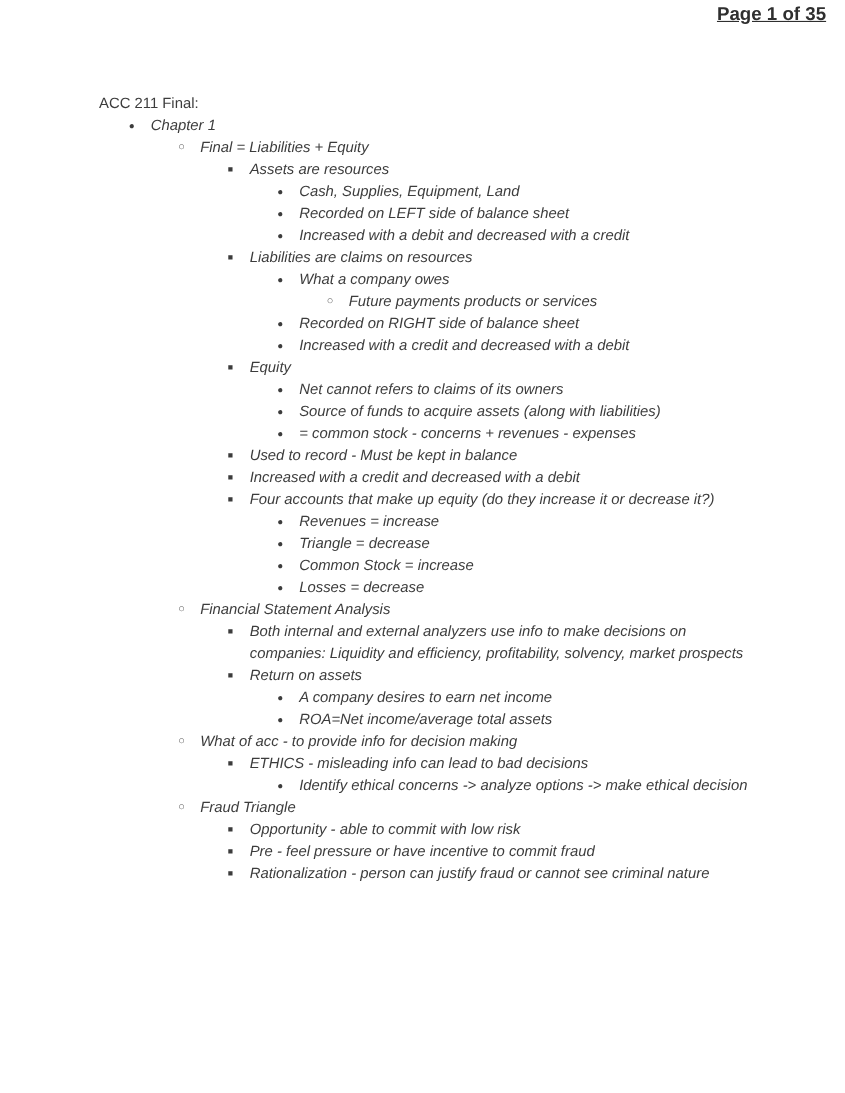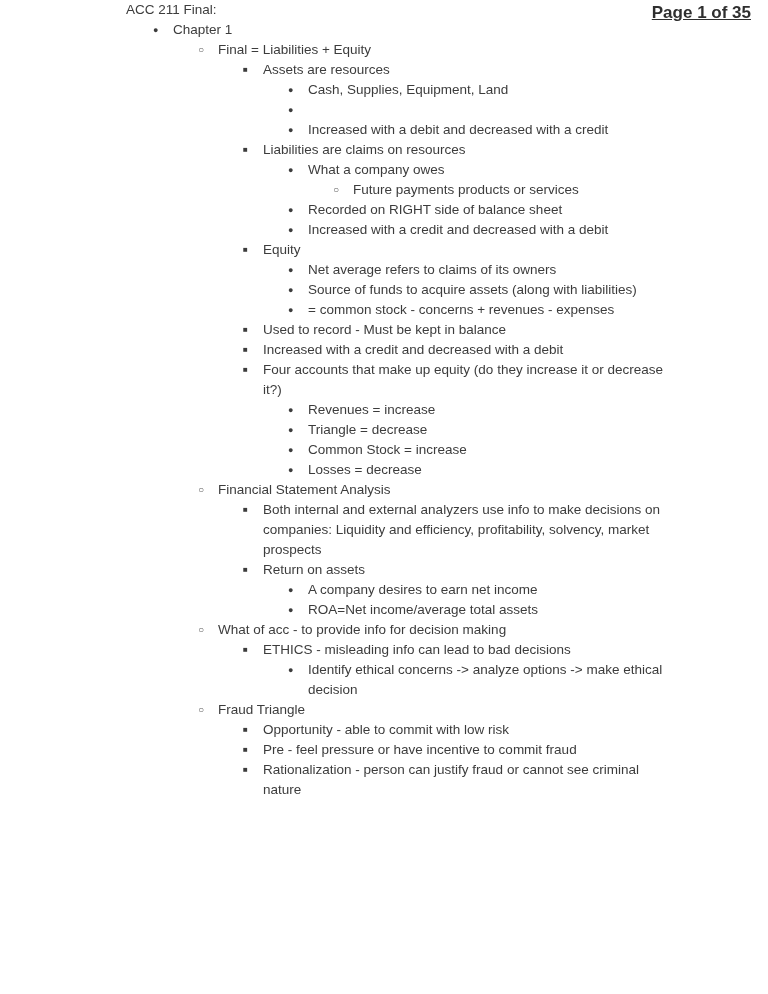--- a/index.html
+++ b/index.html
@@ -19,42 +19,43 @@
   .page-header {
     position: absolute;
     top: 3px;
     right: 17px;
     font-size: 17px;
     font-weight: bold;
     color: #2f2f2f;
     text-decoration: underline;
   }
   .doc {
+    padding-top: 84px;
     font-size: 13.5px;
     line-height: 20px;
-    margin-left: 36px;
   }
   .doc-title {
     padding-left: 90px;
   }
   .row {
     display: flex;
     margin-right: 88px;
   }
   .bullet {
     flex: none;
     width: 20px;
     line-height: 20px;
     color: #3c3c3c;
   }
   .b-disc   { font-size: 9px;  }
   .b-circle { font-size: 10px; color: #5a5a5a; }
   .b-square { font-size: 8px;  }
   .item-text {
     flex: 1 1 auto;
+    font-style: italic;
   }
 </style>
 </head>
 <body>
 
 <div class="page">
   <div class="page-header">Page 1 of 35</div>
 
   <div class="doc">
     <div class="doc-title">ACC 211 Final:</div>
@@ -70,20 +71,21 @@
         <div class="row" style="padding-left: 207px;">
           <span class="bullet b-square">■</span>
           <span class="item-text">Assets are resources</span>
         </div>
         <div class="row" style="padding-left: 252px;">
           <span class="bullet b-disc">●</span>
           <span class="item-text">Cash, Supplies, Equipment, Land</span>
         </div>
         <div class="row" style="padding-left: 252px;">
           <span class="bullet b-disc">●</span>
+          <span class="item-text">Recorded on LEFT side of balance sheet</span>
         </div>
         <div class="row" style="padding-left: 252px;">
           <span class="bullet b-disc">●</span>
           <span class="item-text">Increased with a debit and decreased with a credit</span>
         </div>
         <div class="row" style="padding-left: 207px;">
           <span class="bullet b-square">■</span>
           <span class="item-text">Liabilities are claims on resources</span>
         </div>
         <div class="row" style="padding-left: 252px;">
@@ -101,21 +103,21 @@
         <div class="row" style="padding-left: 252px;">
           <span class="bullet b-disc">●</span>
           <span class="item-text">Increased with a credit and decreased with a debit</span>
         </div>
         <div class="row" style="padding-left: 207px;">
           <span class="bullet b-square">■</span>
           <span class="item-text">Equity</span>
         </div>
         <div class="row" style="padding-left: 252px;">
           <span class="bullet b-disc">●</span>
-          <span class="item-text">Net average refers to claims of its owners</span>
+          <span class="item-text">Net cannot refers to claims of its owners</span>
         </div>
         <div class="row" style="padding-left: 252px;">
           <span class="bullet b-disc">●</span>
           <span class="item-text">Source of funds to acquire assets (along with liabilities)</span>
         </div>
         <div class="row" style="padding-left: 252px;">
           <span class="bullet b-disc">●</span>
           <span class="item-text">= common stock - concerns + revenues - expenses</span>
         </div>
         <div class="row" style="padding-left: 207px;">

